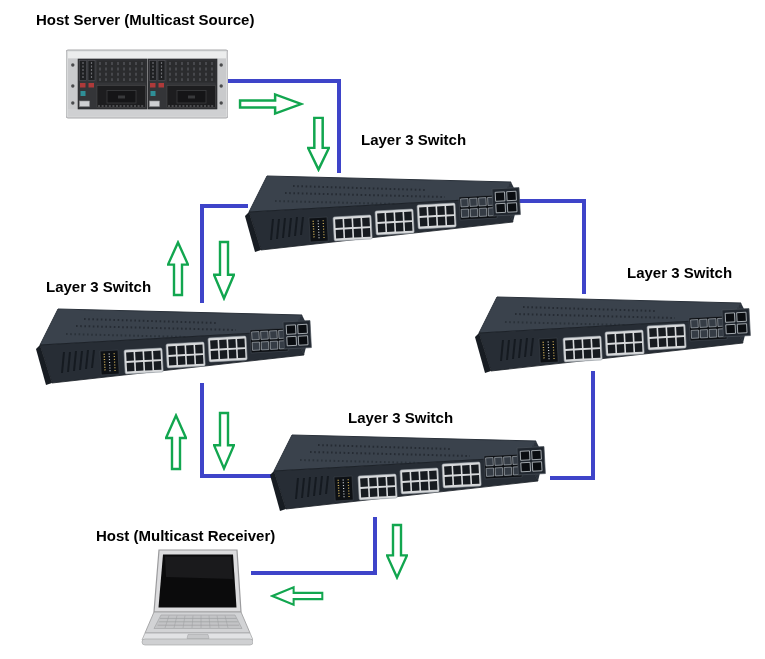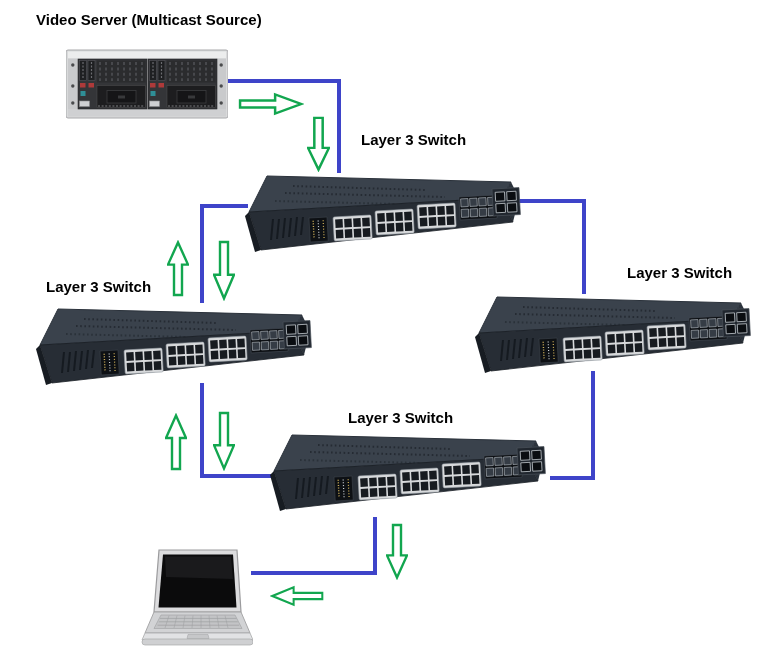--- a/index.html
+++ b/index.html
@@ -25,25 +25,26 @@
   .arrow{position:absolute;}
   .arrow svg{display:block;width:100%;height:100%;}
   .arrow-left svg{transform:scaleX(-1);}
   .arrow-up svg{transform:scaleY(-1);}
 </style>
 </head>
 <body>
 
 <div class="canvas">
 
-  <div class="lbl" style="left:36px;top:11px;">Video Server (Multicast Source)</div>
+  <div class="lbl" style="left:36px;top:11px;">Host Server (Multicast Source)</div>
   <div class="lbl" style="left:361px;top:131px;">Layer 3 Switch</div>
   <div class="lbl" style="left:46px;top:278px;">Layer 3 Switch</div>
   <div class="lbl" style="left:627px;top:264px;">Layer 3 Switch</div>
   <div class="lbl" style="left:348px;top:409px;">Layer 3 Switch</div>
+  <div class="lbl" style="left:96px;top:527px;">Host (Multicast Receiver)</div>
 
   <div class="link" style="left:224px;top:79px;width:117px;height:4px;"></div>
   <div class="link" style="left:337px;top:79px;width:4px;height:94px;"></div>
 
   <div class="link" style="left:200px;top:204px;width:48px;height:4px;"></div>
   <div class="link" style="left:200px;top:204px;width:4px;height:99px;"></div>
 
   <div class="link" style="left:200px;top:383px;width:4px;height:95px;"></div>
   <div class="link" style="left:200px;top:474px;width:73px;height:4px;"></div>
 

